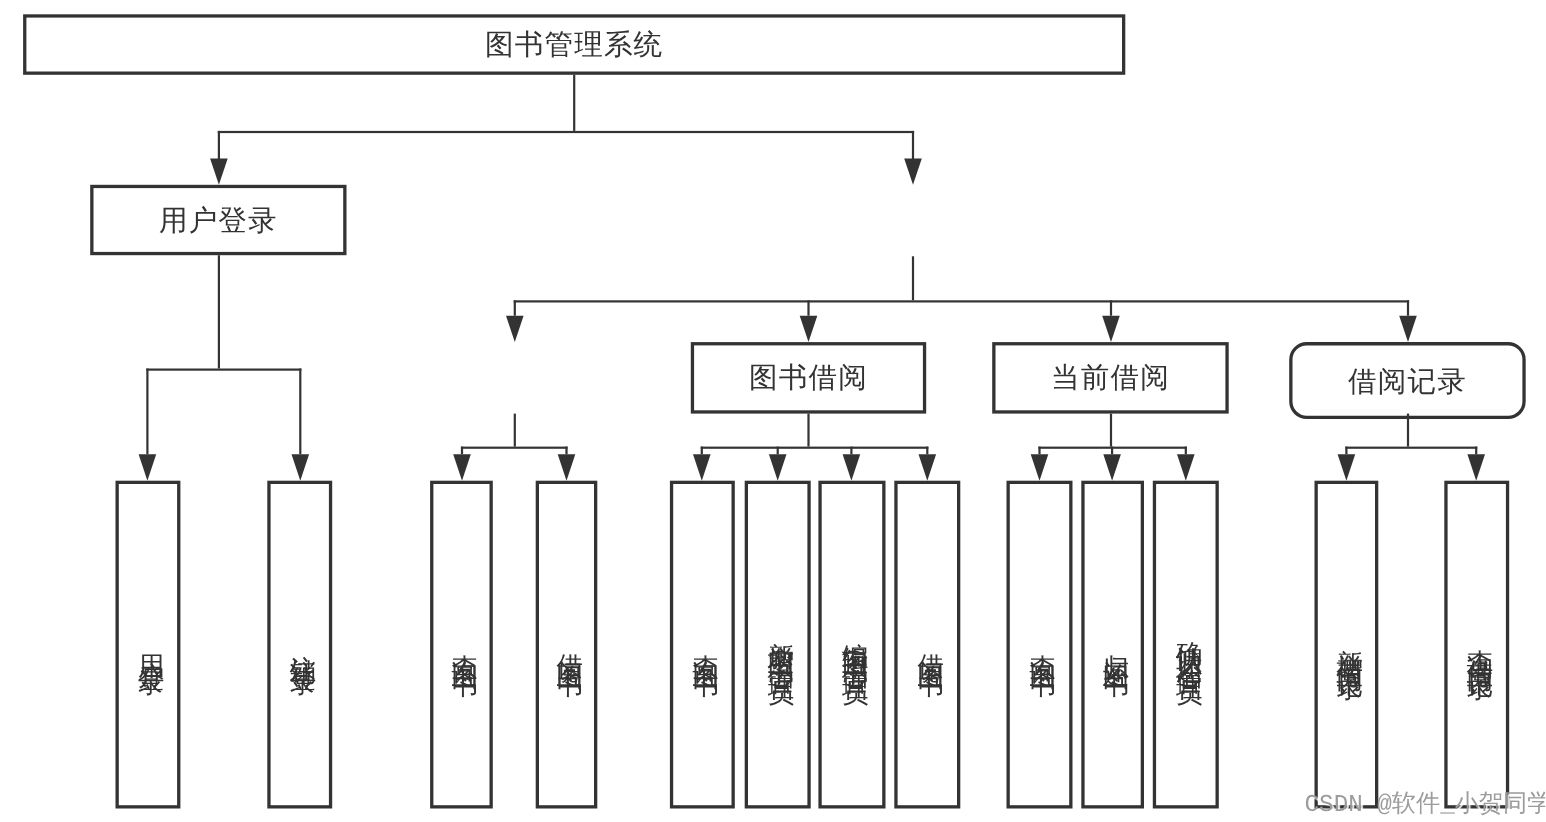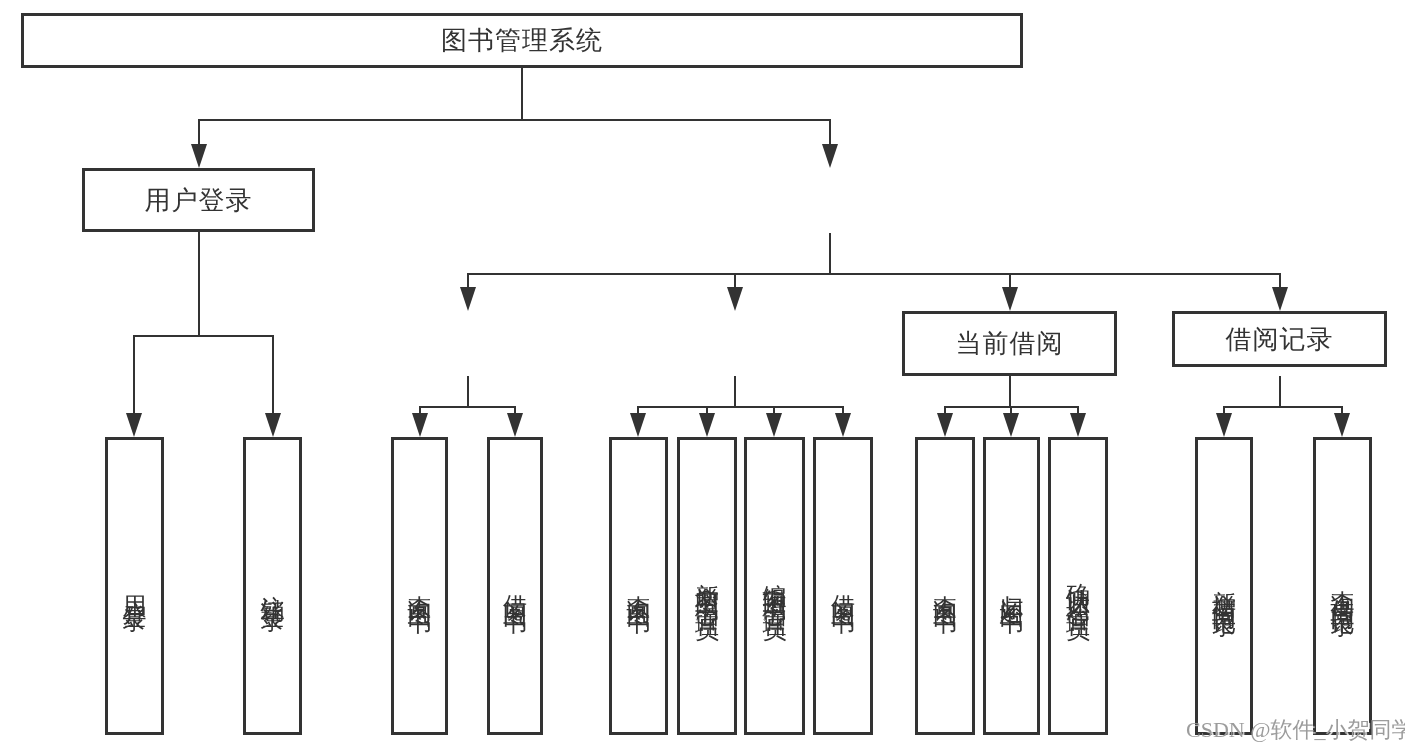--- a/index.html
+++ b/index.html
@@ -8,21 +8,21 @@
     --bg: #ffffff;
     --wm: #9c9c9c;
   }
   * { margin: 0; padding: 0; box-sizing: border-box; }
   html, body { background: var(--bg); }
   #stage {
     position: relative;
     width: 1405px;
     height: 747px;
     background: var(--bg);
-    font-family: Liberation Serif, serif;
+    font-family: Liberation Mono, monospace;
     color: var(--text);
     overflow: hidden;
     padding-left: 10px;
   }
   .box {
     position: absolute;
     border: 3px solid var(--line);
     background: var(--bg);
     display: flex;
     align-items: center;
@@ -104,24 +104,27 @@
   <div class="hline" style="left:467px; top:273px; width:814px;"></div>
   <div class="vline" style="left:467px; top:273px; height:14px;"></div>
   <div class="arrow" style="left:460px; top:287px;"></div>
   <div class="vline" style="left:734px; top:273px; height:14px;"></div>
   <div class="arrow" style="left:727px; top:287px;"></div>
   <div class="vline" style="left:1009px; top:273px; height:14px;"></div>
   <div class="arrow" style="left:1002px; top:287px;"></div>
   <div class="vline" style="left:1279px; top:273px; height:14px;"></div>
   <div class="arrow" style="left:1272px; top:287px;"></div>
 
+  <div class="box" style="left:628px; top:311px; width:214px; height:65px;">
+    <span>图书借阅</span>
+  </div>
   <div class="box" style="left:902px; top:311px; width:215px; height:65px;">
     <span>当前借阅</span>
   </div>
-  <div class="box" style="left:1172px; top:311px; width:215px; height:56px;">
+  <div class="box" style="left:1172px; top:311px; width:215px; height:70px;border-radius:16px;">
     <span>借阅记录</span>
   </div>
 
   <div class="vline" style="left:467px; top:376px; height:30px;"></div>
   <div class="hline" style="left:419px; top:406px; width:97px;"></div>
   <div class="vline" style="left:419px; top:406px; height:7px;"></div>
   <div class="arrow" style="left:412px; top:413px;"></div>
   <div class="vline" style="left:514px; top:406px; height:7px;"></div>
   <div class="arrow" style="left:507px; top:413px;"></div>
 

